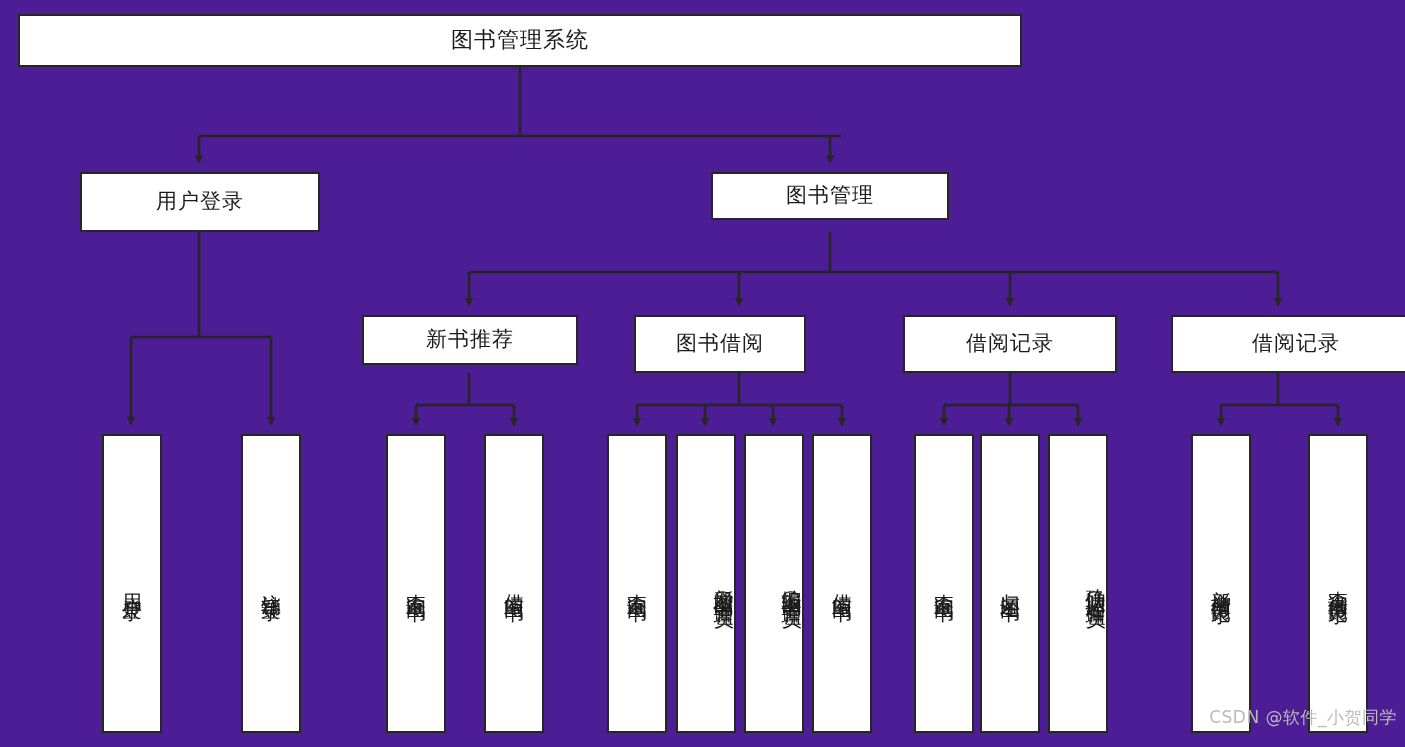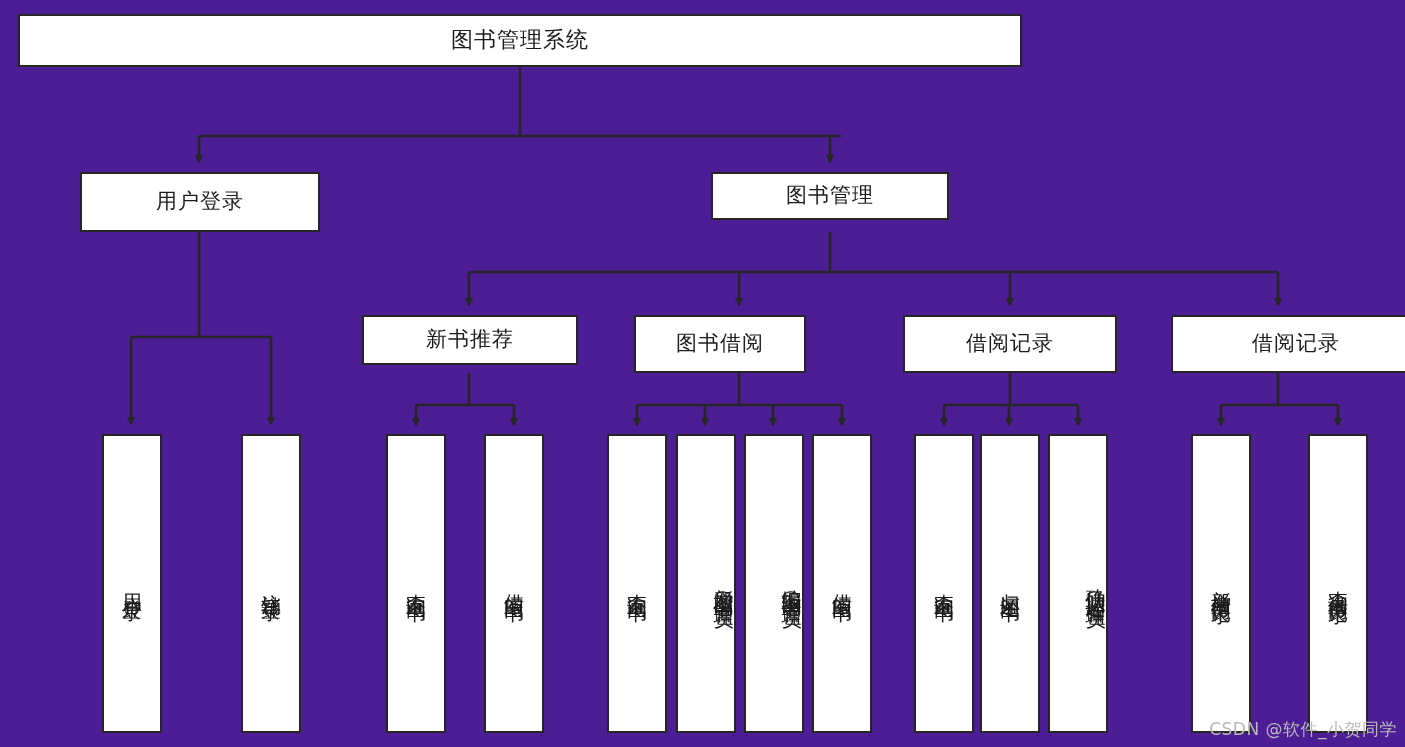--- a/index.html
+++ b/index.html
@@ -57,21 +57,21 @@
   .node-v.center-v {
     align-items: center;
     padding-top: 0;
   }
   .node-label {
     display: block;
   }
   #watermark {
     position: absolute;
     right: 8px;
-    bottom: 6px;
+    bottom: 18px;
     font-size: 17px;
     color: #b9b9b9;
     letter-spacing: 0.5px;
     white-space: nowrap;
     pointer-events: none;
   }
 </style>
 </head>
 <body>
 

